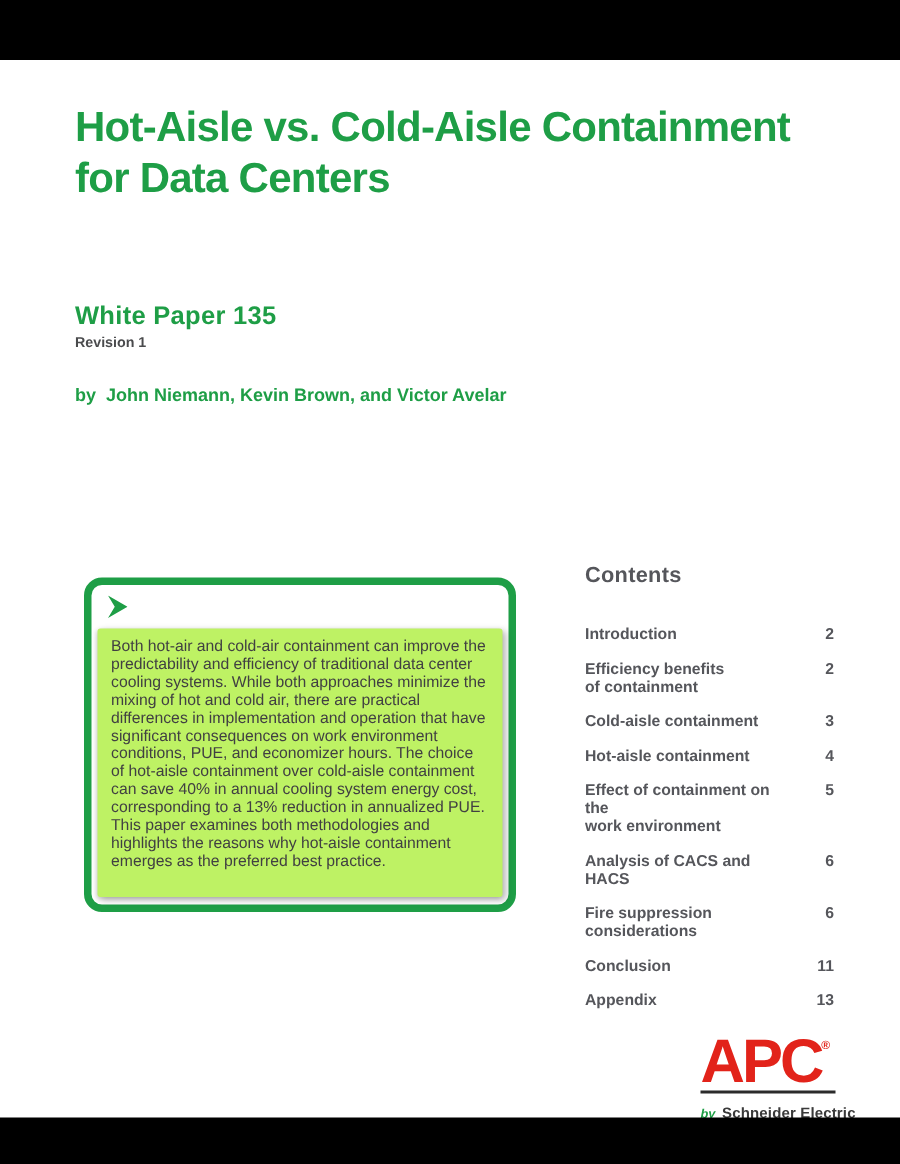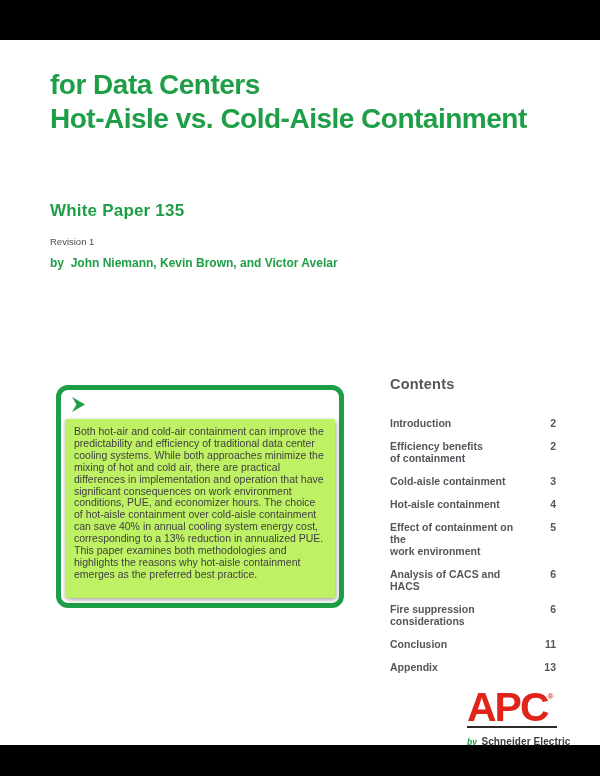--- a/index.html
+++ b/index.html
@@ -17,21 +17,21 @@
     line-height:34px;letter-spacing:-0.5px;
   }
   .title span{display:block;}
 
   .wp-label{
     position:absolute;left:50px;top:201px;
     color:var(--color-green,#1E9E46);font-size:17px;font-weight:bold;letter-spacing:0.2px;
   }
   .revision{
     position:absolute;left:50px;top:223px;
-    color:var(--color-revision_text,#4A4B4D);font-size:9.5px;font-weight:normal;margin-top:13px;
+    color:var(--color-revision_text,#4A4B4D);font-size:9.5px;font-weight:bold;
   }
   .byline{
     position:absolute;left:50px;top:256px;
     color:var(--color-green,#1E9E46);font-size:12px;font-weight:bold;white-space:pre-wrap;text-align:right;
   }
 
   .exec-box{
     position:absolute;left:56px;top:385px;width:288px;height:223px;
     border:5px solid var(--color-green,#1E9E46);border-radius:12px;box-sizing:border-box;
   }
@@ -86,22 +86,22 @@
   }
 </style>
 </head>
 <body>
 
 <div class="canvas">
 
   <div class="letterbox bar-top"></div>
 
   <div class="title">
+    <span>Hot-Aisle vs. Cold-Aisle Containment</span>
     <span>for Data Centers</span>
-    <span>Hot-Aisle vs. Cold-Aisle Containment</span>
   </div>
 
   <div class="wp-label">White Paper 135</div>
   <div class="revision">Revision 1</div>
   <div class="byline">by  John Niemann, Kevin Brown, and Victor Avelar</div>
 
   <div class="exec-box">
     <div class="exec-header">
       <span class="chev">
         <svg width="13" height="15" viewBox="0 0 13 15">

